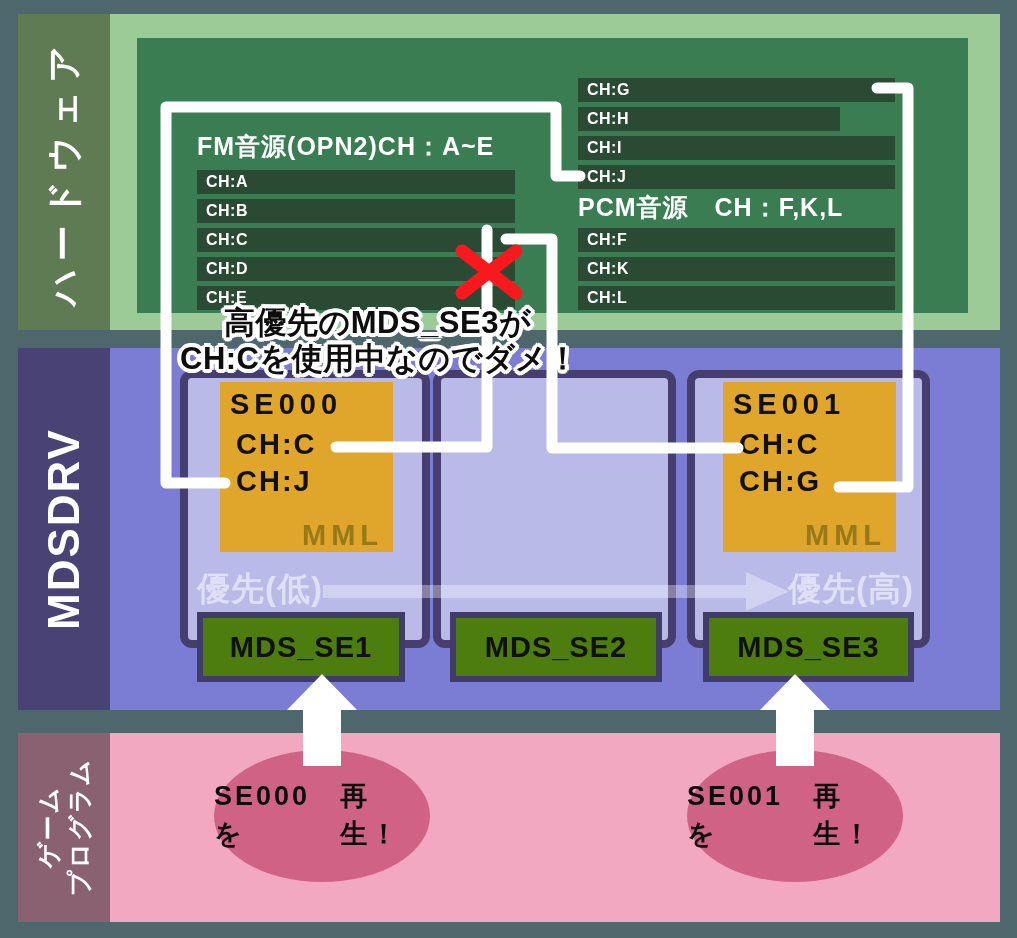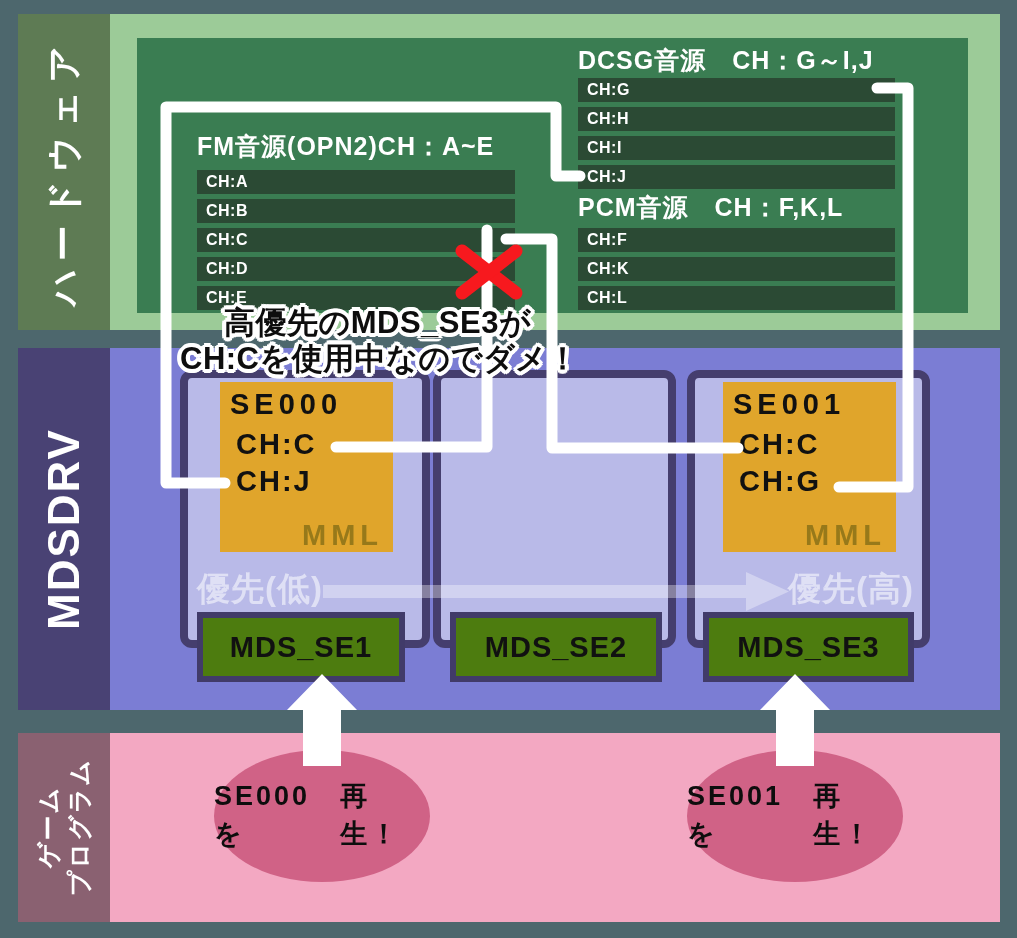--- a/index.html
+++ b/index.html
@@ -60,23 +60,22 @@
   <div class="vlabel vlabel-hw">ハードウェア</div>
   <div class="abs panel-hw dots"></div>
 
   <div class="ptitle" style="left:197px;top:130px">FM音源(OPN2)CH：A~E</div>
   <div class="chbar dots" style="left:197px;top:170px;width:318px">CH:A</div>
   <div class="chbar dots" style="left:197px;top:199px;width:318px">CH:B</div>
   <div class="chbar dots" style="left:197px;top:228px;width:318px">CH:C</div>
   <div class="chbar dots" style="left:197px;top:286px;width:318px">CH:E</div>
   <div class="chbar dots" style="left:197px;top:257px;width:318px">CH:D</div>
 
-  <div class="ptitle" style="left:578px;top:44px">DCSG音源　CH：G～I,J</div>
   <div class="chbar dots" style="left:578px;top:78px;width:317px">CH:G</div>
-  <div class="chbar dots" style="left:578px;top:107px;width:317px">CH:H</div>
+  <div class="chbar dots" style="left:578px;top:107px;width:262px">CH:H</div>
   <div class="chbar dots" style="left:578px;top:136px;width:317px">CH:I</div>
   <div class="chbar dots" style="left:578px;top:165px;width:317px">CH:J</div>
 
   <div class="ptitle" style="left:578px;top:191px">PCM音源　CH：F,K,L</div>
   <div class="chbar dots" style="left:578px;top:228px;width:317px">CH:F</div>
   <div class="chbar dots" style="left:578px;top:257px;width:317px">CH:K</div>
   <div class="chbar dots" style="left:578px;top:286px;width:317px">CH:L</div>
 
   <div class="abs band-drv dots"></div>
   <div class="abs side-drv"></div>

